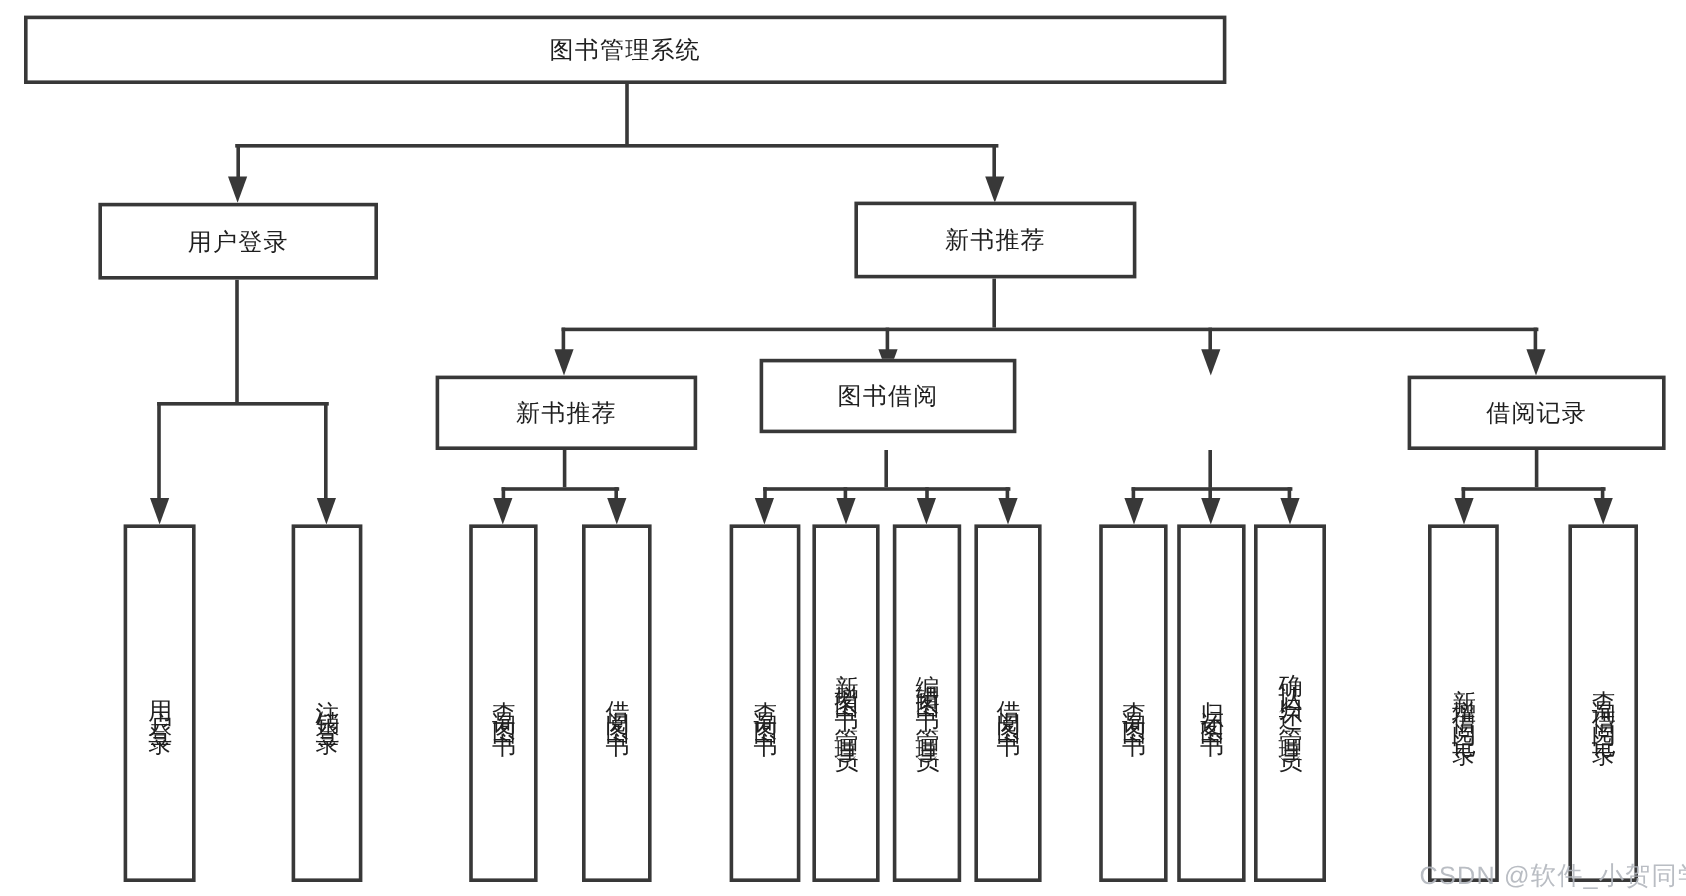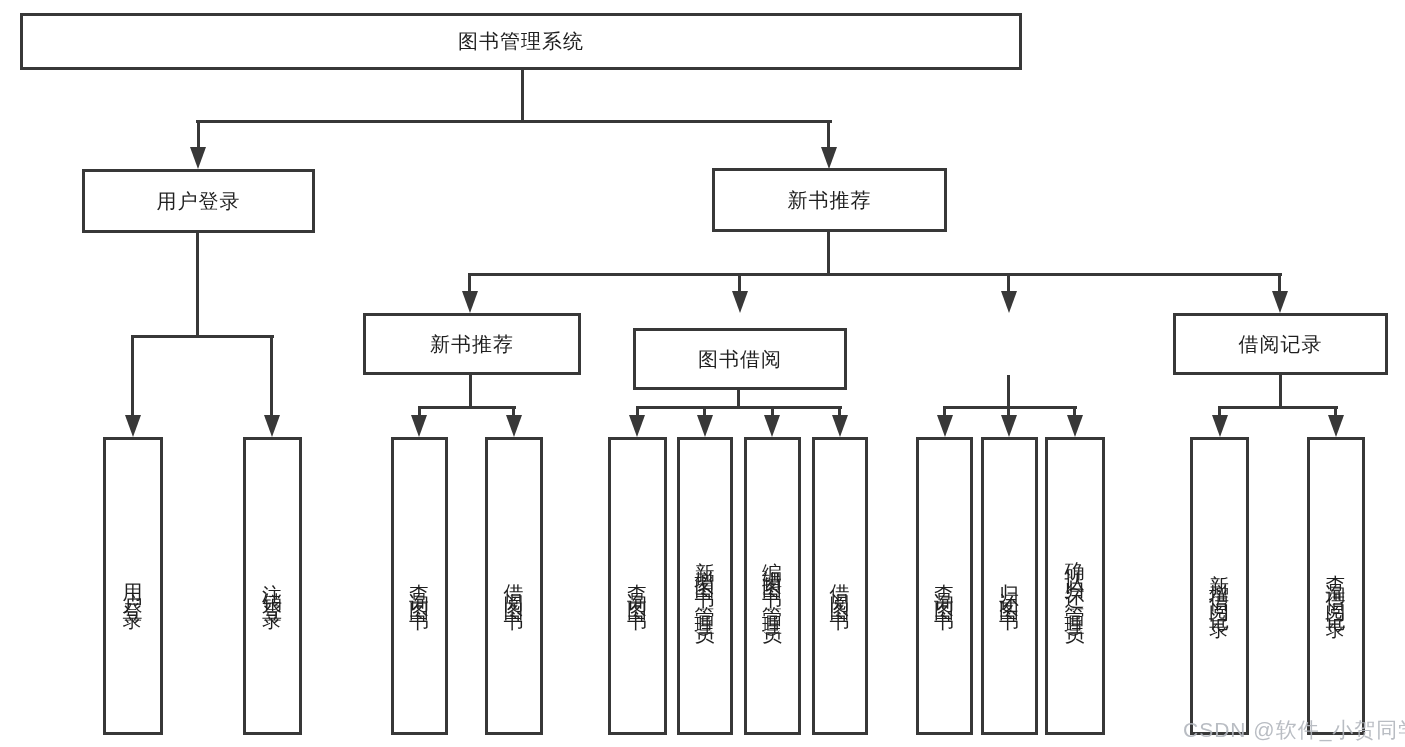--- a/index.html
+++ b/index.html
@@ -86,21 +86,21 @@
   <div class="line" style="left:738px;top:273px;width:3px;height:21px"></div>
   <div class="arrow" style="left:732px;top:291px"></div>
   <div class="line" style="left:1007px;top:273px;width:3px;height:21px"></div>
   <div class="arrow" style="left:1001px;top:291px"></div>
   <div class="line" style="left:1278px;top:273px;width:3px;height:21px"></div>
   <div class="arrow" style="left:1272px;top:291px"></div>
 
   <div class="hbox" style="left:363px;top:313px;width:218px;height:62px">
     <span>新书推荐</span>
   </div>
-  <div class="hbox" style="left:633px;top:328px;width:214px;height:62px">
+  <div class="hbox" style="left:633px;top:299px;width:214px;height:62px">
     <span>图书借阅</span>
   </div>
   <div class="hbox" style="left:1173px;top:313px;width:215px;height:62px">
     <span>借阅记录</span>
   </div>
 
   <div class="line" style="left:469px;top:375px;width:3px;height:31px"></div>
   <div class="line" style="left:418px;top:406px;width:98px;height:3px"></div>
   <div class="line" style="left:418px;top:406px;width:3px;height:12px"></div>
   <div class="arrow" style="left:411px;top:415px"></div>

